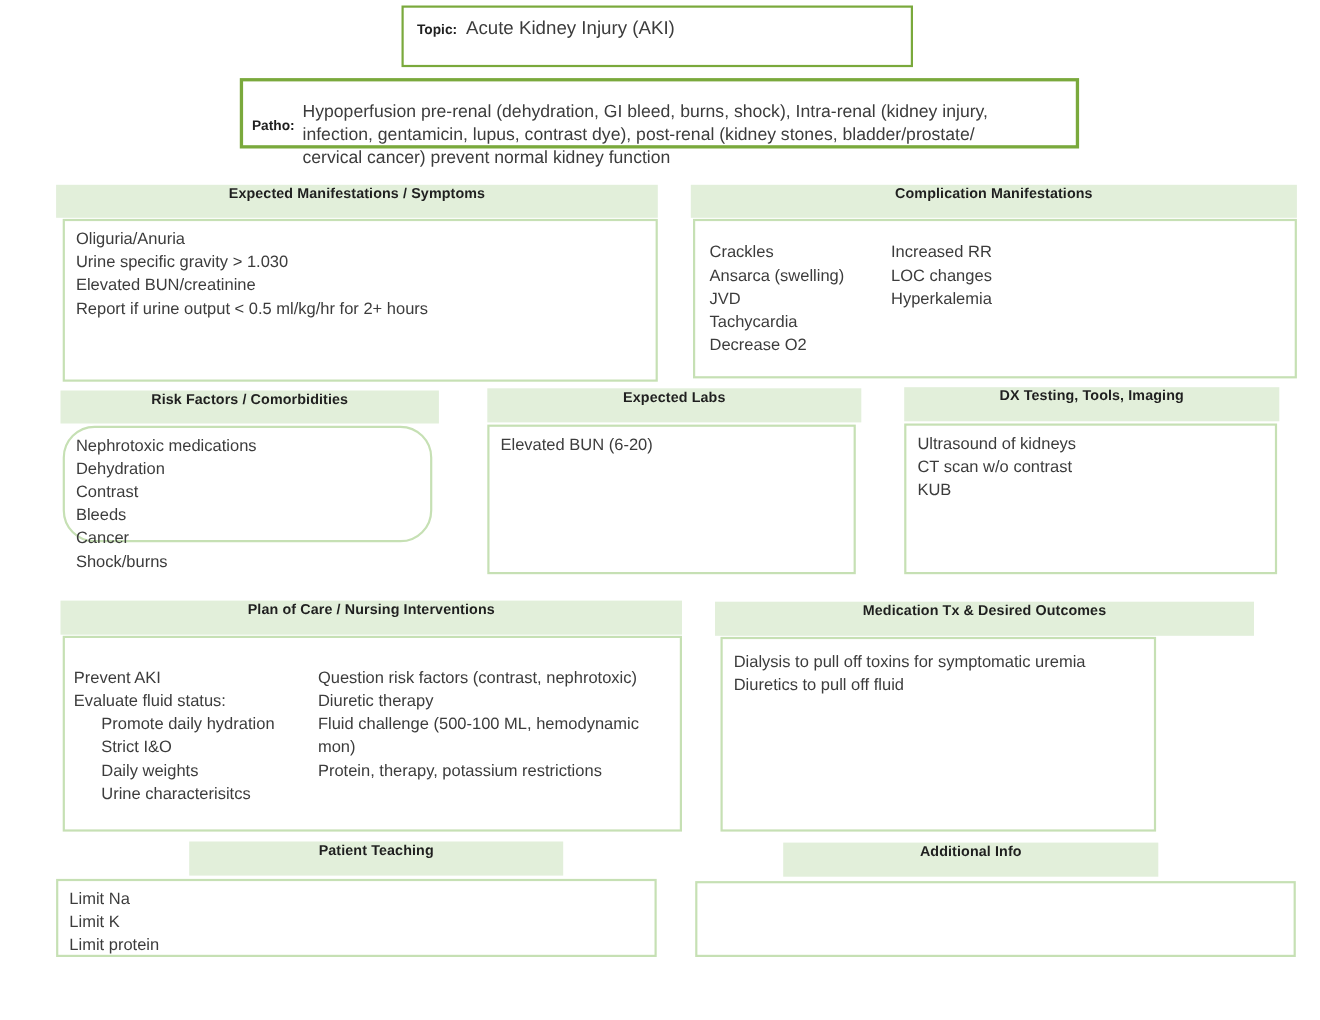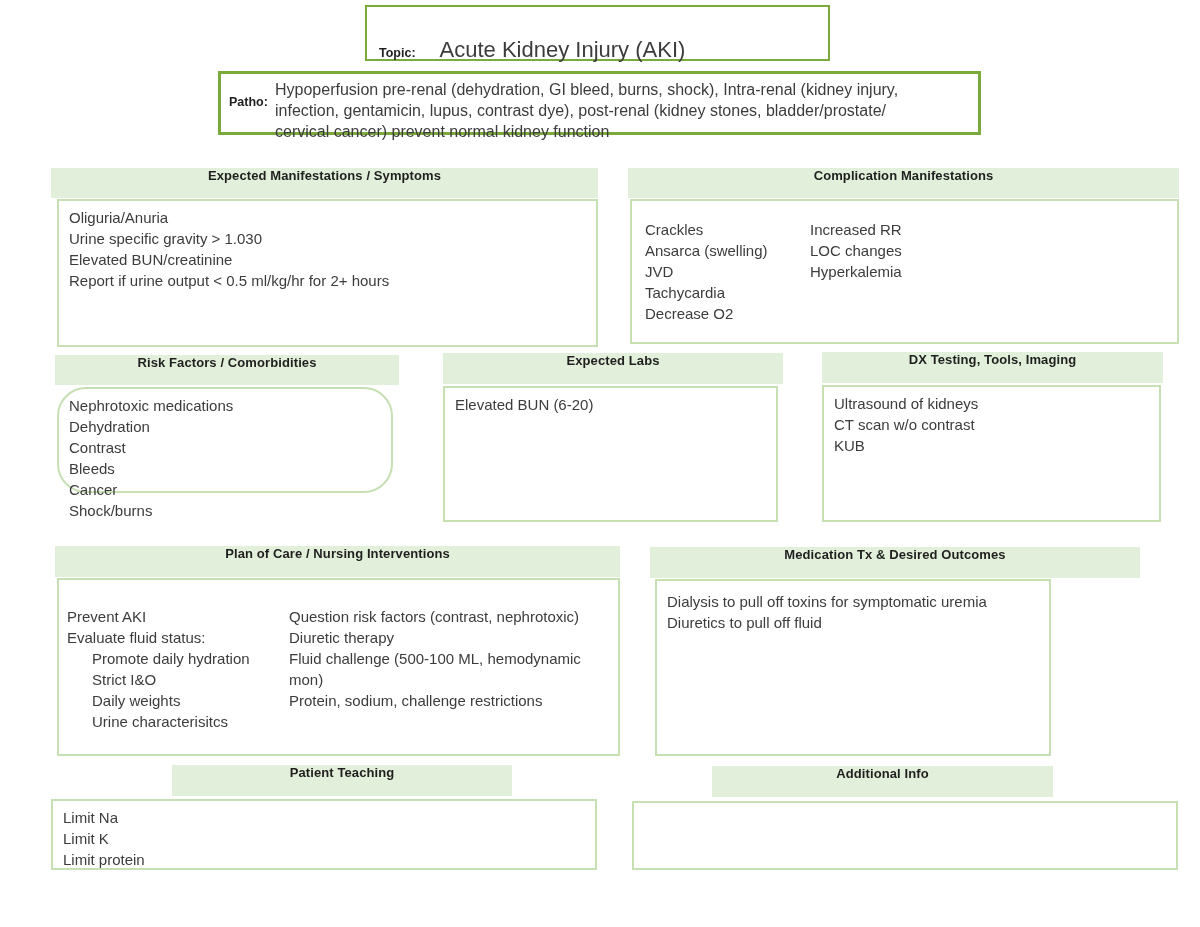--- a/index.html
+++ b/index.html
@@ -18,23 +18,23 @@
     font-weight:bold; font-size:13px; color:#1f1f1f; letter-spacing:0.1px;
     text-align:center;
   }
   .box {
     position:absolute; background:#ffffff; border:2px solid #c6e0b4;
     box-sizing:border-box; font-size:15px;
   }
   .pad { padding:6px 10px; }
   .line { white-space:pre-wrap; line-height:21px; min-height:21px; }
   .lbl { font-weight:bold; font-size:12.5px; color:#1f1f1f; }
-  .topic-inner { display:flex; align-items:baseline; gap:24px; padding:30px 0 0 12px; }
-  .topic-value { font-size:22px; color:#3c3c3c; }
-  .patho-inner { display:flex; padding:5px 8px 0 8px; }
+  .topic-inner { display:flex; align-items:baseline; gap:8px; padding:9px 0 0 12px; }
+  .topic-value { font-size:17px; color:#3c3c3c; }
+  .patho-inner { display:flex; padding:5px 8px 0 8px;margin-top:12px; }
   .patho-lbl { flex:0 0 46px; padding-top:16px; }
   .patho-text { flex:1; }
   .cols { display:flex; }
   .cm-pad { padding:18px 0 0 13px; }
   .cm-col1 { width:165px; }
   .pc-pad { padding:26px 0 16px 8px; }
   .pc-col1 { width:222px; }
   .pc-col2 { flex:1; padding-right:4px; }
   .mt-pad { padding:10px 10px; }
 </style>
@@ -127,21 +127,21 @@
         <div class="line">      Promote daily hydration</div>
         <div class="line">      Strict I&amp;O</div>
         <div class="line">      Daily weights</div>
         <div class="line">      Urine characterisitcs</div>
       </div>
     <div class="pc-col2">
         <div class="line">Question risk factors (contrast, nephrotoxic)</div>
         <div class="line">Diuretic therapy</div>
         <div class="line">Fluid challenge (500-100 ML, hemodynamic</div>
         <div class="line">mon)</div>
-        <div class="line">Protein, sodium, challenge restrictions</div>
+        <div class="line">Protein, therapy, potassium restrictions</div>
       </div>
   </div>
 
   <div class="hdr" style="left:650px; top:547px; width:490px; height:31px;">
     <span>Medication Tx &amp; Desired Outcomes</span>
   </div>
   <div class="box mt-pad" style="left:655px; top:579px; width:396px; height:177px;">
       <div class="line">Dialysis to pull off toxins for symptomatic uremia</div>
       <div class="line">Diuretics to pull off fluid</div>
     </div>

